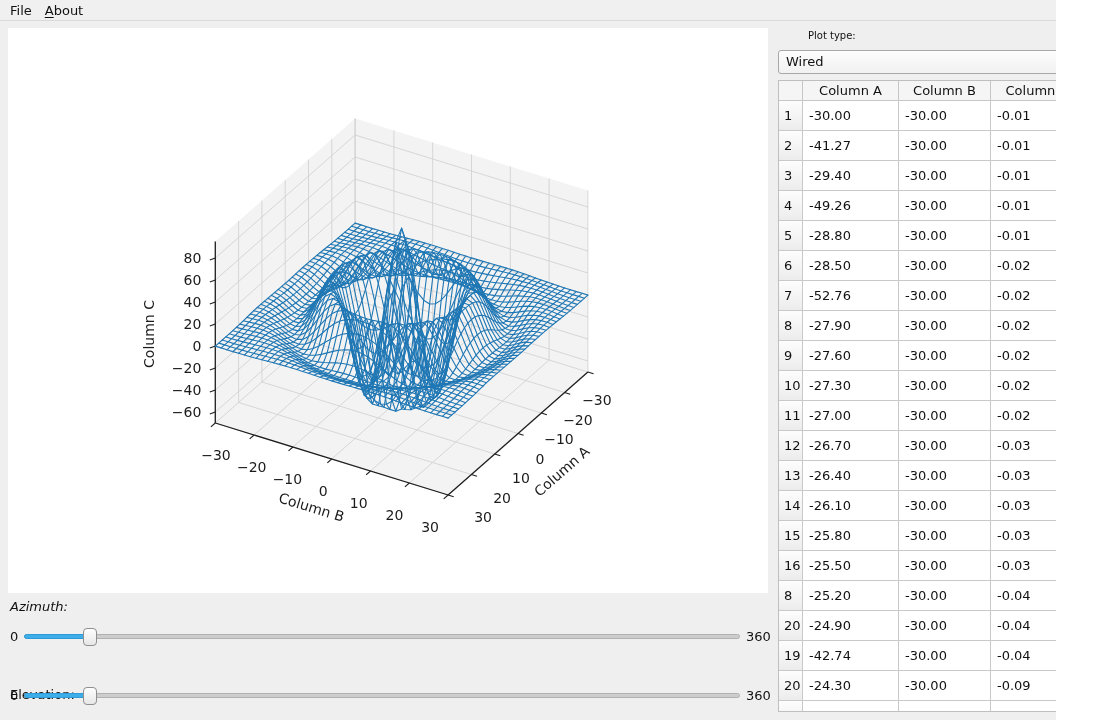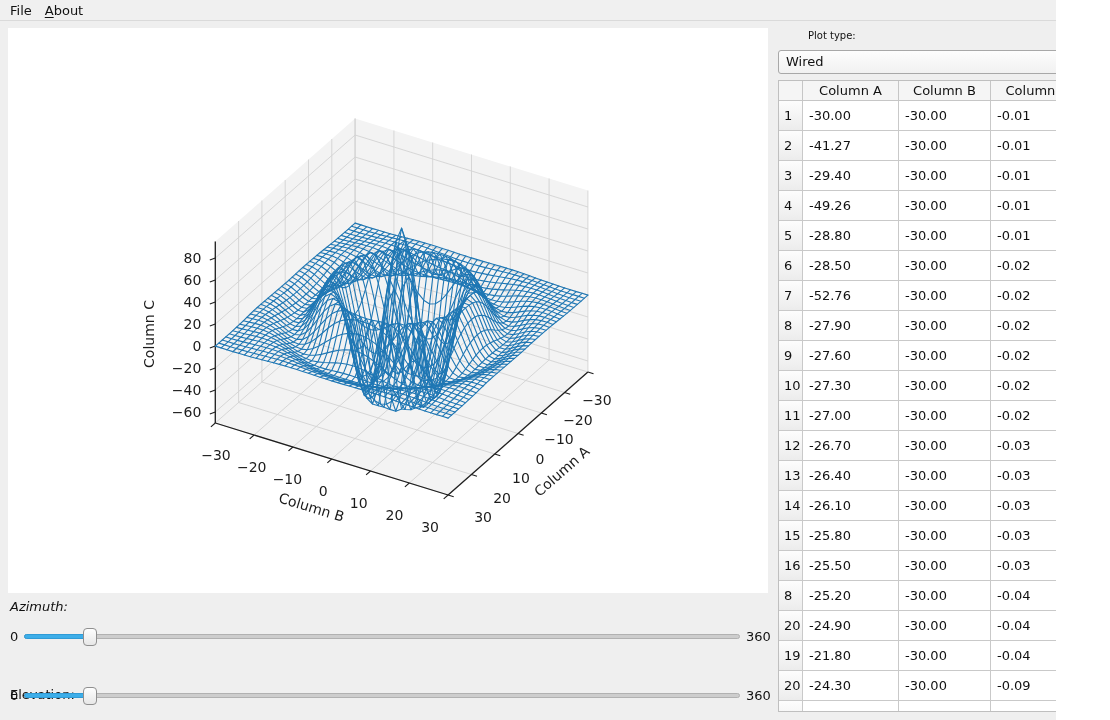--- a/index.html
+++ b/index.html
@@ -404,21 +404,21 @@
           <div class="tcell c3">-0.04</div>
         </div>
         <div class="trow">
           <div class="tcell rnum">20</div>
           <div class="tcell c1">-24.90</div>
           <div class="tcell c2">-30.00</div>
           <div class="tcell c3">-0.04</div>
         </div>
         <div class="trow">
           <div class="tcell rnum">19</div>
-          <div class="tcell c1">-21.80</div>
+          <div class="tcell c1">-42.74</div>
           <div class="tcell c2">-30.00</div>
           <div class="tcell c3">-0.04</div>
         </div>
         <div class="trow">
           <div class="tcell rnum">20</div>
           <div class="tcell c1">-24.30</div>
           <div class="tcell c2">-30.00</div>
           <div class="tcell c3">-0.09</div>
         </div>
         <div class="trow">

